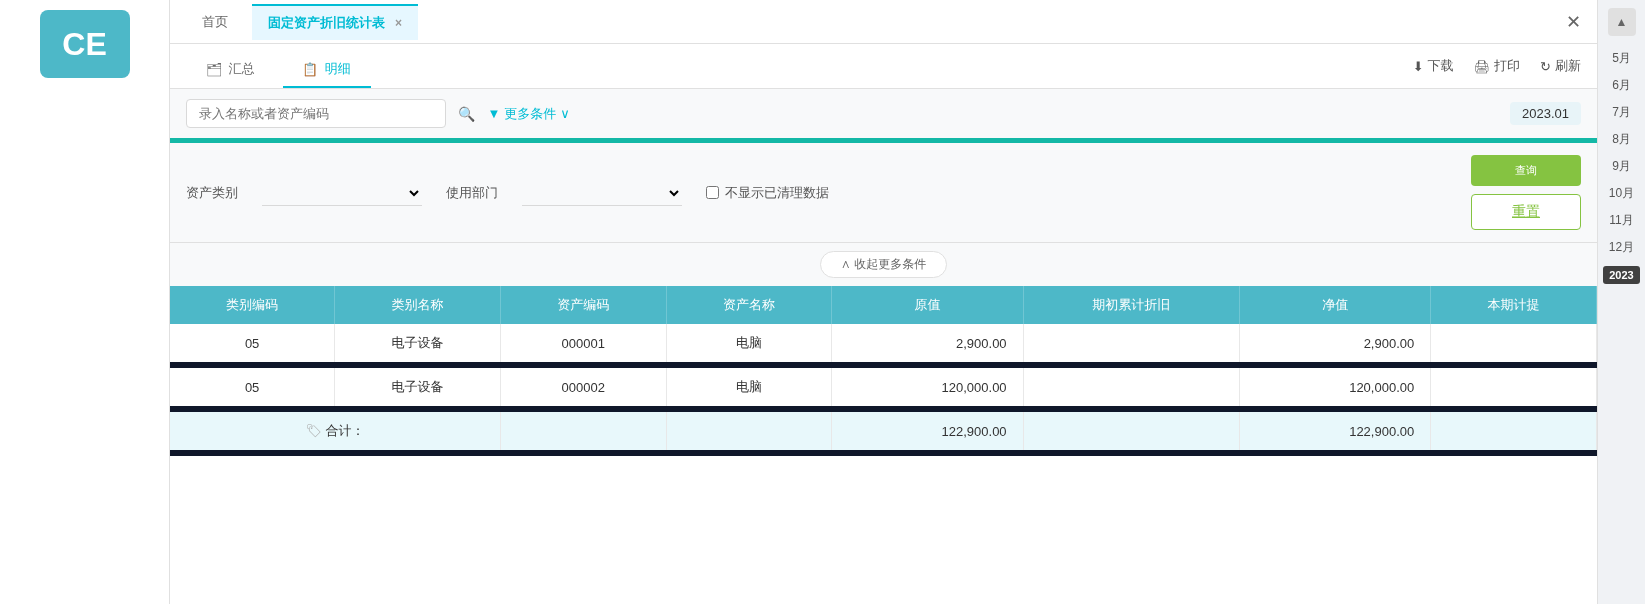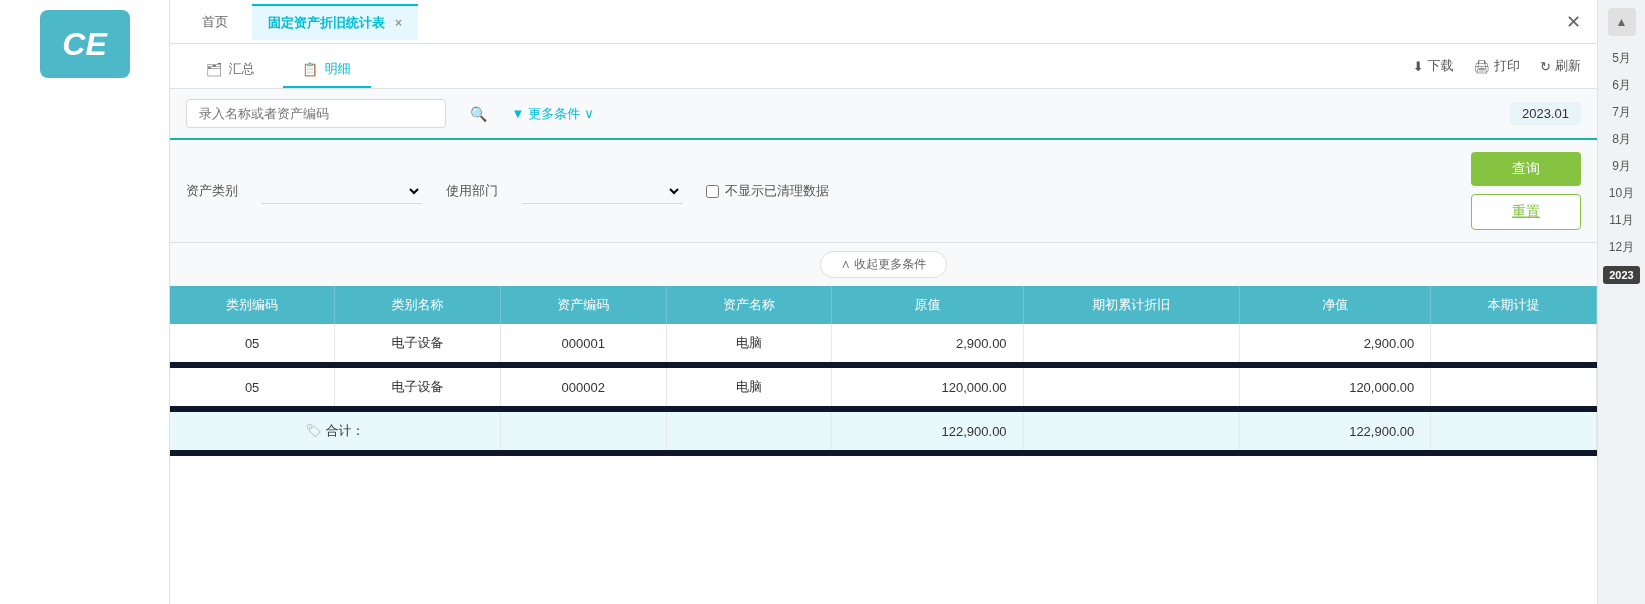--- a/index.html
+++ b/index.html
@@ -8,21 +8,20 @@
     
     .left-sidebar {
       width: 170px;
       min-width: 170px;
       background: #fff;
       border-right: 1px solid #e0e0e0;
       display: flex;
       flex-direction: column;
       align-items: center;
       padding-top: 10px;
-      font-style: italic;
     }
     .ce-logo {
       width: 90px;
       height: 68px;
       background: #4db8c8;
       border-radius: 8px;
       display: flex;
       align-items: center;
       justify-content: center;
       font-size: 32px;
@@ -129,22 +128,22 @@
       font-size: 13px;
       color: #555;
     }
 
     
     .search-bar {
       display: flex;
       align-items: center;
       padding: 10px 16px;
       background: #f8f9fa;
-      border-bottom: 2px solid #14b8a6;
-      gap: 24px;
+      border-bottom: 5px solid #14b8a6;
+      gap: 12px;
     }
     .search-input {
       width: 260px;
       padding: 6px 12px;
       border: 1px solid #d9d9d9;
       border-radius: 4px;
       font-size: 13px;
       outline: none;
       color: #aaa;
     }
@@ -205,21 +204,21 @@
       flex-direction: column;
       gap: 8px;
     }
     .btn-query {
       background: #85c341;
       color: #fff;
       border: none;
       padding: 8px 40px;
       border-radius: 4px;
       cursor: pointer;
-      font-size: 14px;
+      font-size: 11px;
     }
     .btn-reset {
       background: #fff;
       color: #85c341;
       border: 1px solid #85c341;
       padding: 8px 40px;
       border-radius: 4px;
       cursor: pointer;
       font-size: 14px;
       text-decoration: underline;

